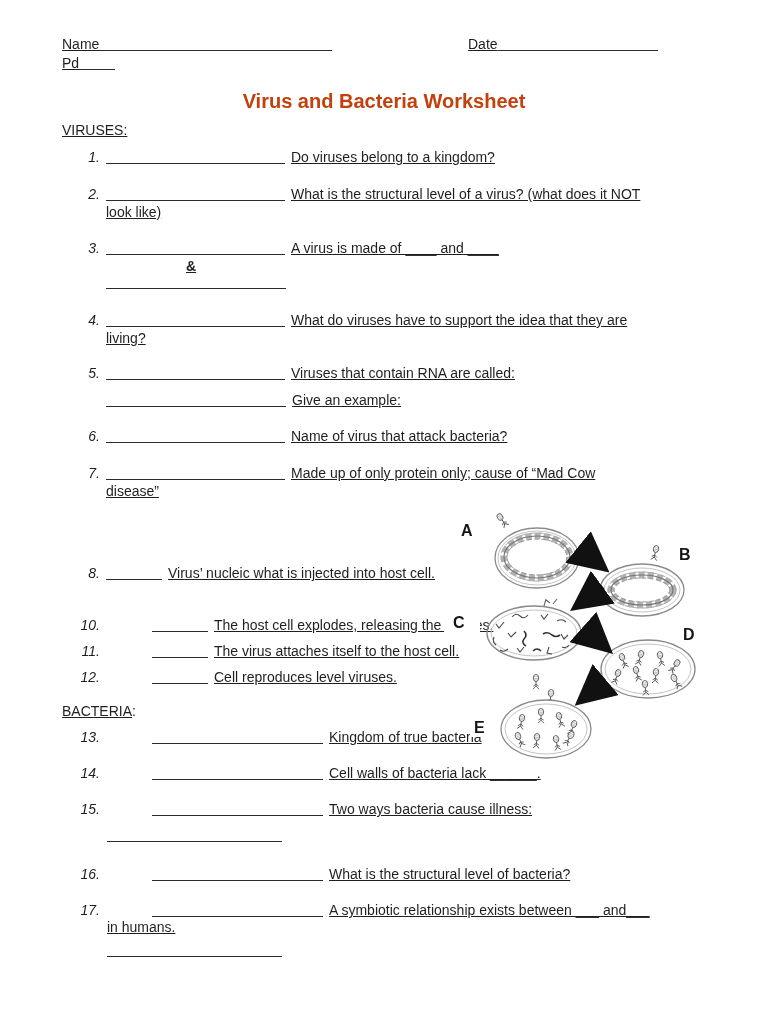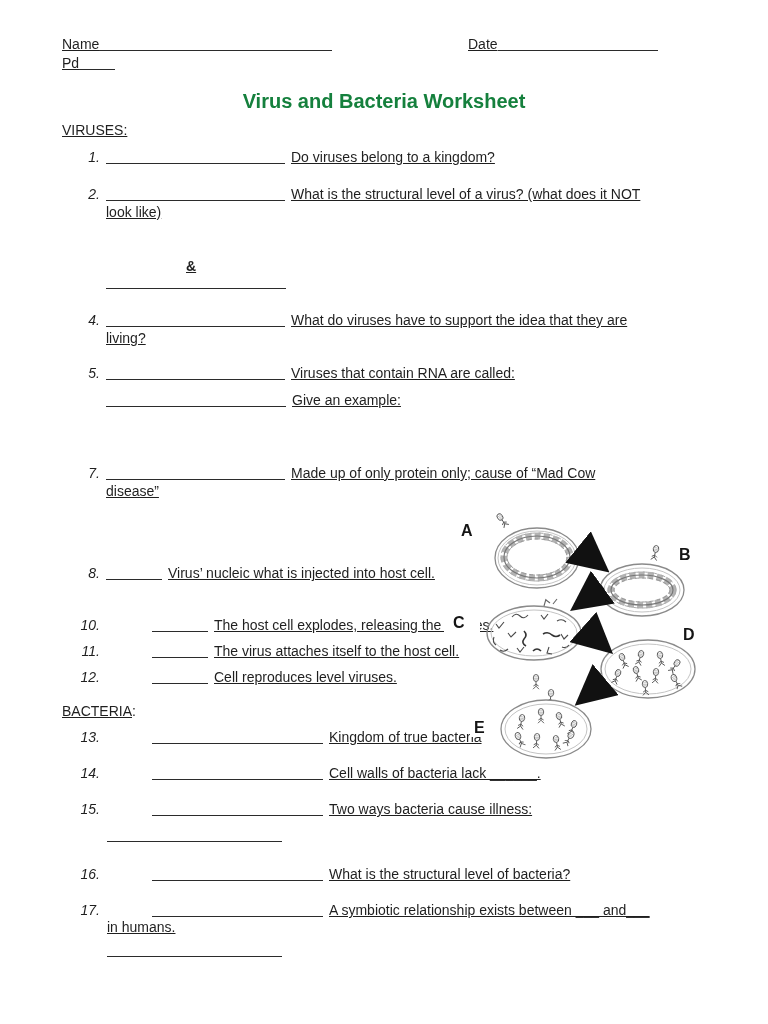--- a/index.html
+++ b/index.html
@@ -5,21 +5,21 @@
   html,body{margin:0;padding:0;background:#fff;}
   .page{position:relative;width:768px;height:1024px;background:#fff;overflow:hidden;
         font-family:"Liberation Sans","DejaVu Sans",sans-serif;font-size:14px;color:#1f1f1f;line-height:17px;}
   .row{position:absolute;white-space:nowrap;text-decoration:underline;}
   .num{display:inline-block;width:38px;text-align:right;font-style:italic;}
   .bl{display:inline-block;height:14px;border-bottom:1.5px solid #2b2b2b;margin-left:6px;margin-bottom:-2px;}
   .bl0{margin-left:0;}
   .q{margin-left:6px;}
   .w179{width:179px}.w56{width:56px}.w171{width:171px}
   .ind{margin-left:52px;}
-  .title{position:absolute;left:0;right:0;text-align:center;font-weight:bold;font-size:20px;line-height:24px;color:#15803d;}
+  .title{position:absolute;left:0;right:0;text-align:center;font-weight:bold;font-size:20px;line-height:24px;color:#c2410c;}
   .heading{position:absolute;left:62px;}
   .heading .u{text-decoration:underline;margin-top:12px;}
   .diagram{position:absolute;left:440px;top:500px;width:320px;height:280px;}
   svg text.lbl{font-family:"Liberation Sans","DejaVu Sans",sans-serif;font-weight:bold;font-size:16px;fill:#151515;}
 </style>
 </head>
 <body>
 
 <div class="page">
 
@@ -39,37 +39,43 @@
 
   <div class="row" style="top:149px;left:62px">
     <span class="num">1.</span><span class="bl w179"></span><span class="q">Do viruses belong to a kingdom?</span>
   </div>
   <div class="row" style="top:186px;left:62px">
     <span class="num">2.</span><span class="bl w179"></span><span class="q">What is the structural level of a virus? (what does it NOT</span>
   </div>
   <div class="row" style="top:204px;left:106px">
     <span>look like)</span>
   </div>
+  <div class="row" style="top:240px;left:62px">
+    <span class="num">3.</span><span class="bl w179"></span><span class="q">A virus is made of ____ and ____</span>
+  </div>
   <div class="row" style="top:258px;left:186px">
     <span style="font-weight:bold">&amp;</span>
   </div>
   <div class="row" style="top:274px;left:106px">
     <span class="bl bl0" style="width:180px"></span>
   </div>
   <div class="row" style="top:312px;left:62px">
     <span class="num">4.</span><span class="bl w179"></span><span class="q">What do viruses have to support the idea that they are</span>
   </div>
   <div class="row" style="top:330px;left:106px">
     <span>living?</span>
   </div>
   <div class="row" style="top:365px;left:62px">
     <span class="num">5.</span><span class="bl w179"></span><span class="q">Viruses that contain RNA are called:</span>
   </div>
   <div class="row" style="top:392px;left:106px">
     <span class="bl bl0" style="width:180px"></span><span class="q">Give an example:</span>
+  </div>
+  <div class="row" style="top:428px;left:62px">
+    <span class="num">6.</span><span class="bl w179"></span><span class="q">Name of virus that attack bacteria?</span>
   </div>
   <div class="row" style="top:465px;left:62px">
     <span class="num">7.</span><span class="bl w179"></span><span class="q">Made up of only protein only; cause of “Mad Cow</span>
   </div>
   <div class="row" style="top:483px;left:106px">
     <span>disease”</span>
   </div>
 
   <div class="row" style="top:565px;left:62px">
     <span class="num">8.</span><span class="bl w56"></span><span class="q">Virus’ nucleic what is injected into host cell.</span>

